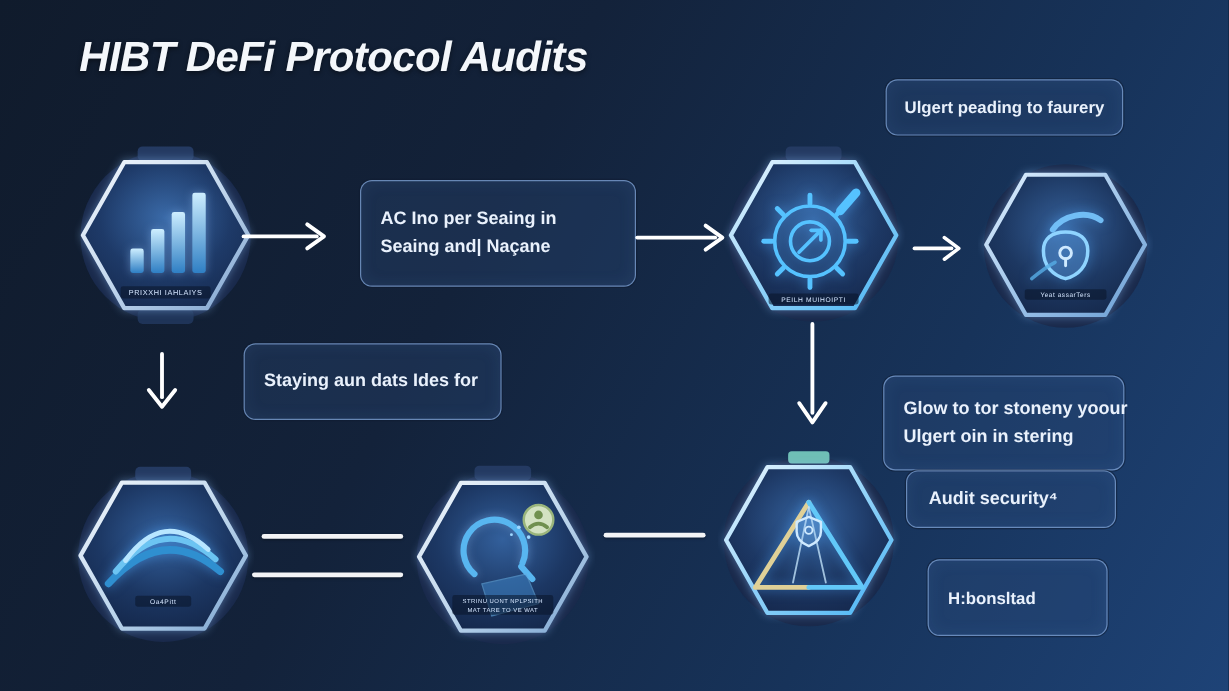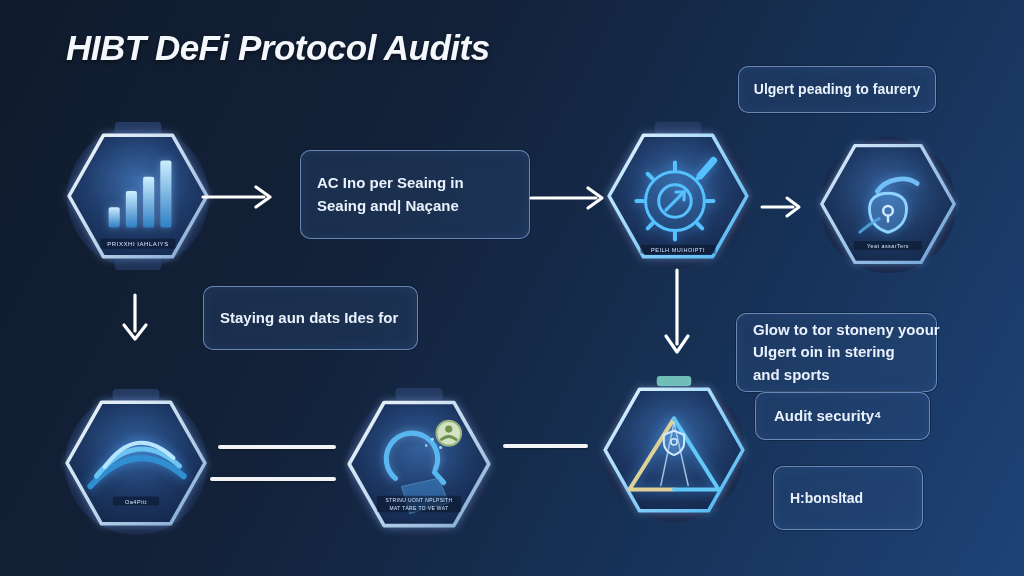--- a/index.html
+++ b/index.html
@@ -187,21 +187,20 @@
     </svg>
   </div>
 
   <div class="callout" style="left:203px;top:286px;width:215px;height:64px;font-size:15px;padding:8px 16px;">
     <span class="ln">Staying aun dats Ides for</span>
   </div>
 
   <div class="callout" style="left:736px;top:293px;width:201px;height:79px;font-size:15px;padding:8px 16px;margin-top:20px;">
     <span class="ln">Glow to tor stoneny yoour</span>
     <span class="ln">Ulgert oin in stering</span>
-    <span class="ln">and sports</span>
   </div>
 
   <div class="hex" style="left:60px;top:387px;">
     <svg width="152" height="152" viewBox="0 0 150 150">
       <defs>
         <radialGradient id="h4f" cx="50%" cy="38%" r="72%">
           <stop offset="0%" stop-color="#33609c"></stop>
             <stop offset="55%" stop-color="#1c3763"></stop>
             <stop offset="100%" stop-color="#132547"></stop>
         </radialGradient>

